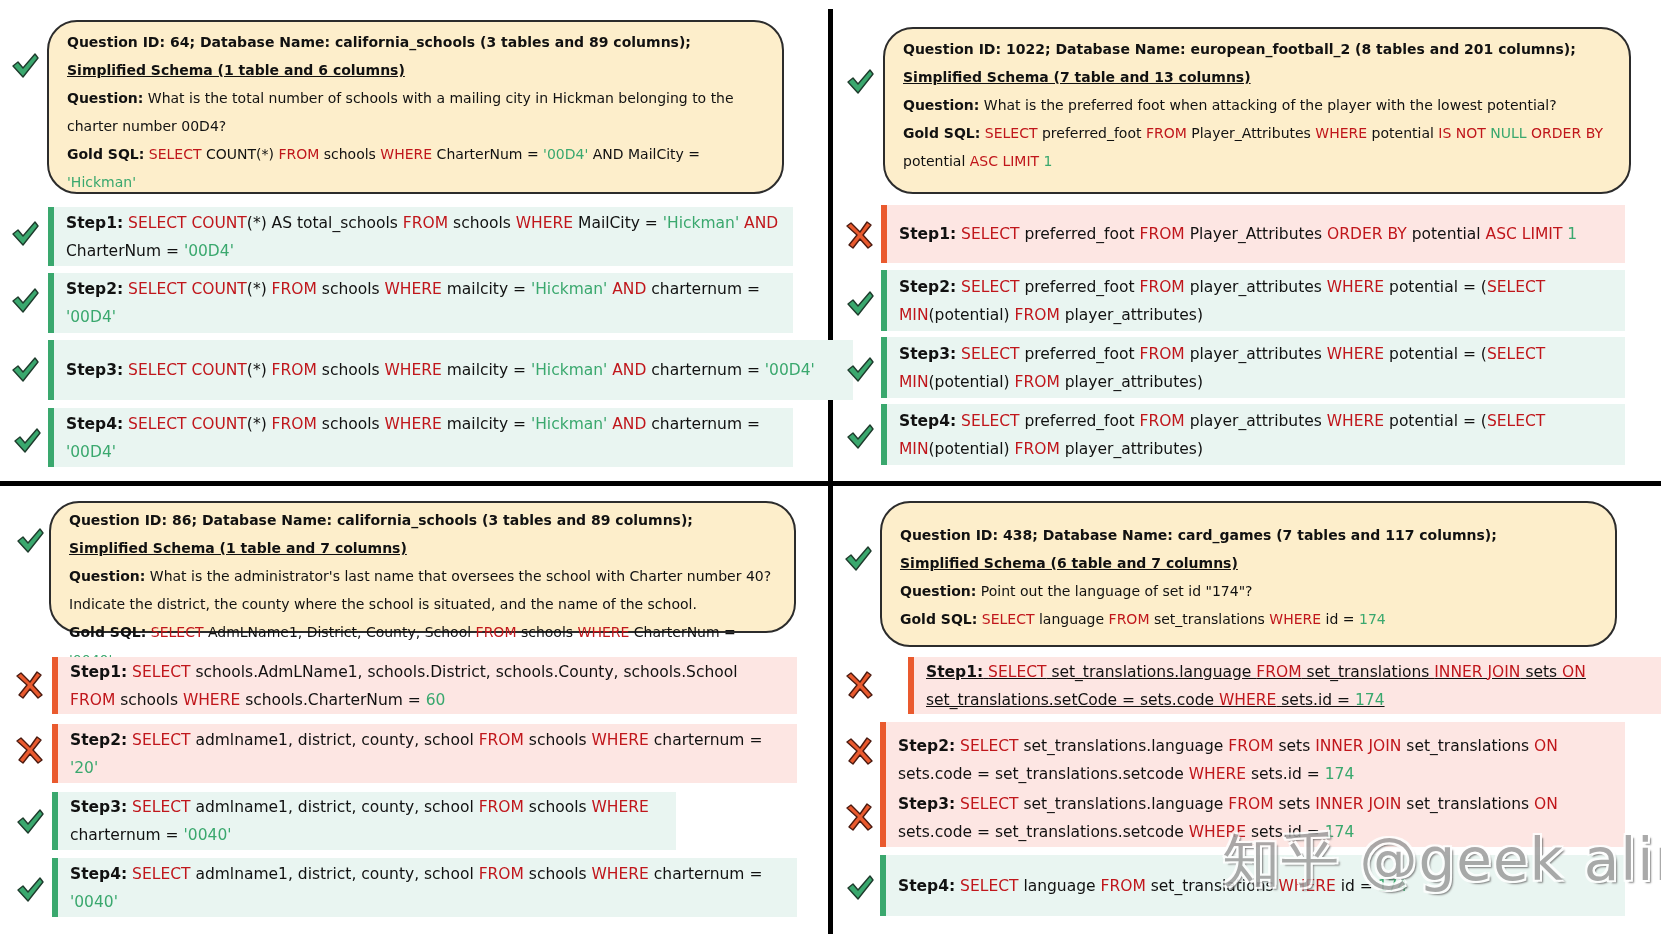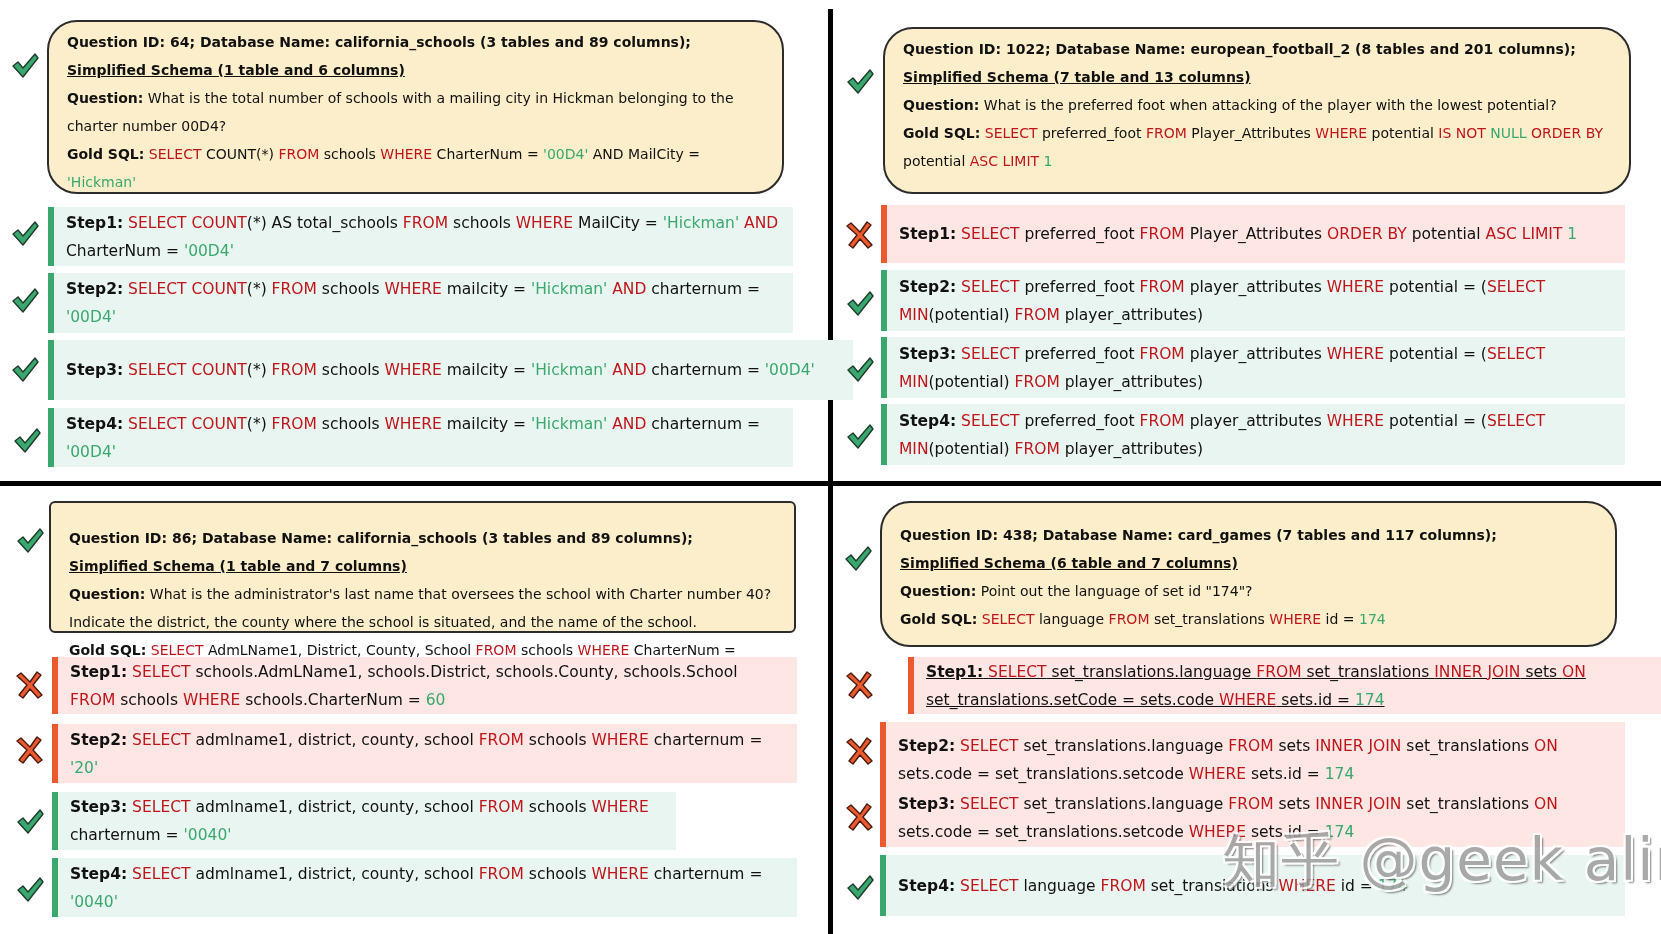--- a/index.html
+++ b/index.html
@@ -102,21 +102,21 @@
       </svg></span>
   <div class="step ok" style="left:881px;top:404px;width:744px;height:61px;">
       <div class="txt"><span class="slbl">Step4:</span> <span class="sql"><span class="kw">SELECT</span><span> preferred_foot </span><span class="kw">FROM</span><span> player_attributes </span><span class="kw">WHERE</span><span> potential = (</span><span class="kw">SELECT MIN</span><span>(potential) </span><span class="kw">FROM</span><span> player_attributes)</span></span></div>
     </div>
 </section>
 
 <section>
   <span class="icon check" style="left:15px;top:525px;"><svg viewBox="0 0 30 30" width="30" height="30">
         <path d="M3 16 L8 12 L13 18 L25 4 L28 8 L13 27 Z" fill="#3aa86e" stroke="#1e3b2c" stroke-width="1.4" stroke-linejoin="round"></path>
       </svg></span>
-  <div class="qbox" style="left:49px;top:501px;width:747px;height:132px;padding-top:21px;border-radius:6px;">
+  <div class="qbox" style="left:49px;top:501px;width:747px;height:132px;padding-top:3px;">
     <div class="line"><span class="lbl">Question ID: 86; Database Name: california_schools (3 tables and 89 columns);</span></div>
     <div class="line"><span class="schema">Simplified Schema (1 table and 7 columns)</span></div>
     <div class="line wrap"><span class="lbl">Question:</span> <span>What is the administrator's last name that oversees the school with Charter number 40? Indicate the district, the county where the school is situated, and the name of the school.</span></div>
     <div class="line wrap"><span class="lbl">Gold SQL:</span> <span class="sql"><span class="kw">SELECT</span><span> AdmLName1, District, County, School </span><span class="kw">FROM</span><span> schools </span><span class="kw">WHERE</span><span> CharterNum = </span><span class="str">'0040'</span></span></div>
   </div>
   <span class="icon cross" style="left:15px;top:670px;"><svg viewBox="0 0 30 30" width="30" height="30">
         <path d="M6 3 L15 12 L22 2 L26 5 L18 15 L27 25 L23 28 L15 19 L8 28 L4 25 L12 15 L2 6 Z" fill="#ea5a2e" stroke="#4a1a10" stroke-width="1.4" stroke-linejoin="round"></path>
       </svg></span>
   <div class="step bad" style="left:52px;top:657px;width:745px;height:57px;">
       <div class="txt"><span class="slbl">Step1:</span> <span class="sql"><span class="kw">SELECT</span><span> schools.AdmLName1, schools.District, schools.County, schools.School </span><span class="kw">FROM</span><span> schools </span><span class="kw">WHERE</span><span> schools.CharterNum = </span><span class="str">60</span></span></div>

